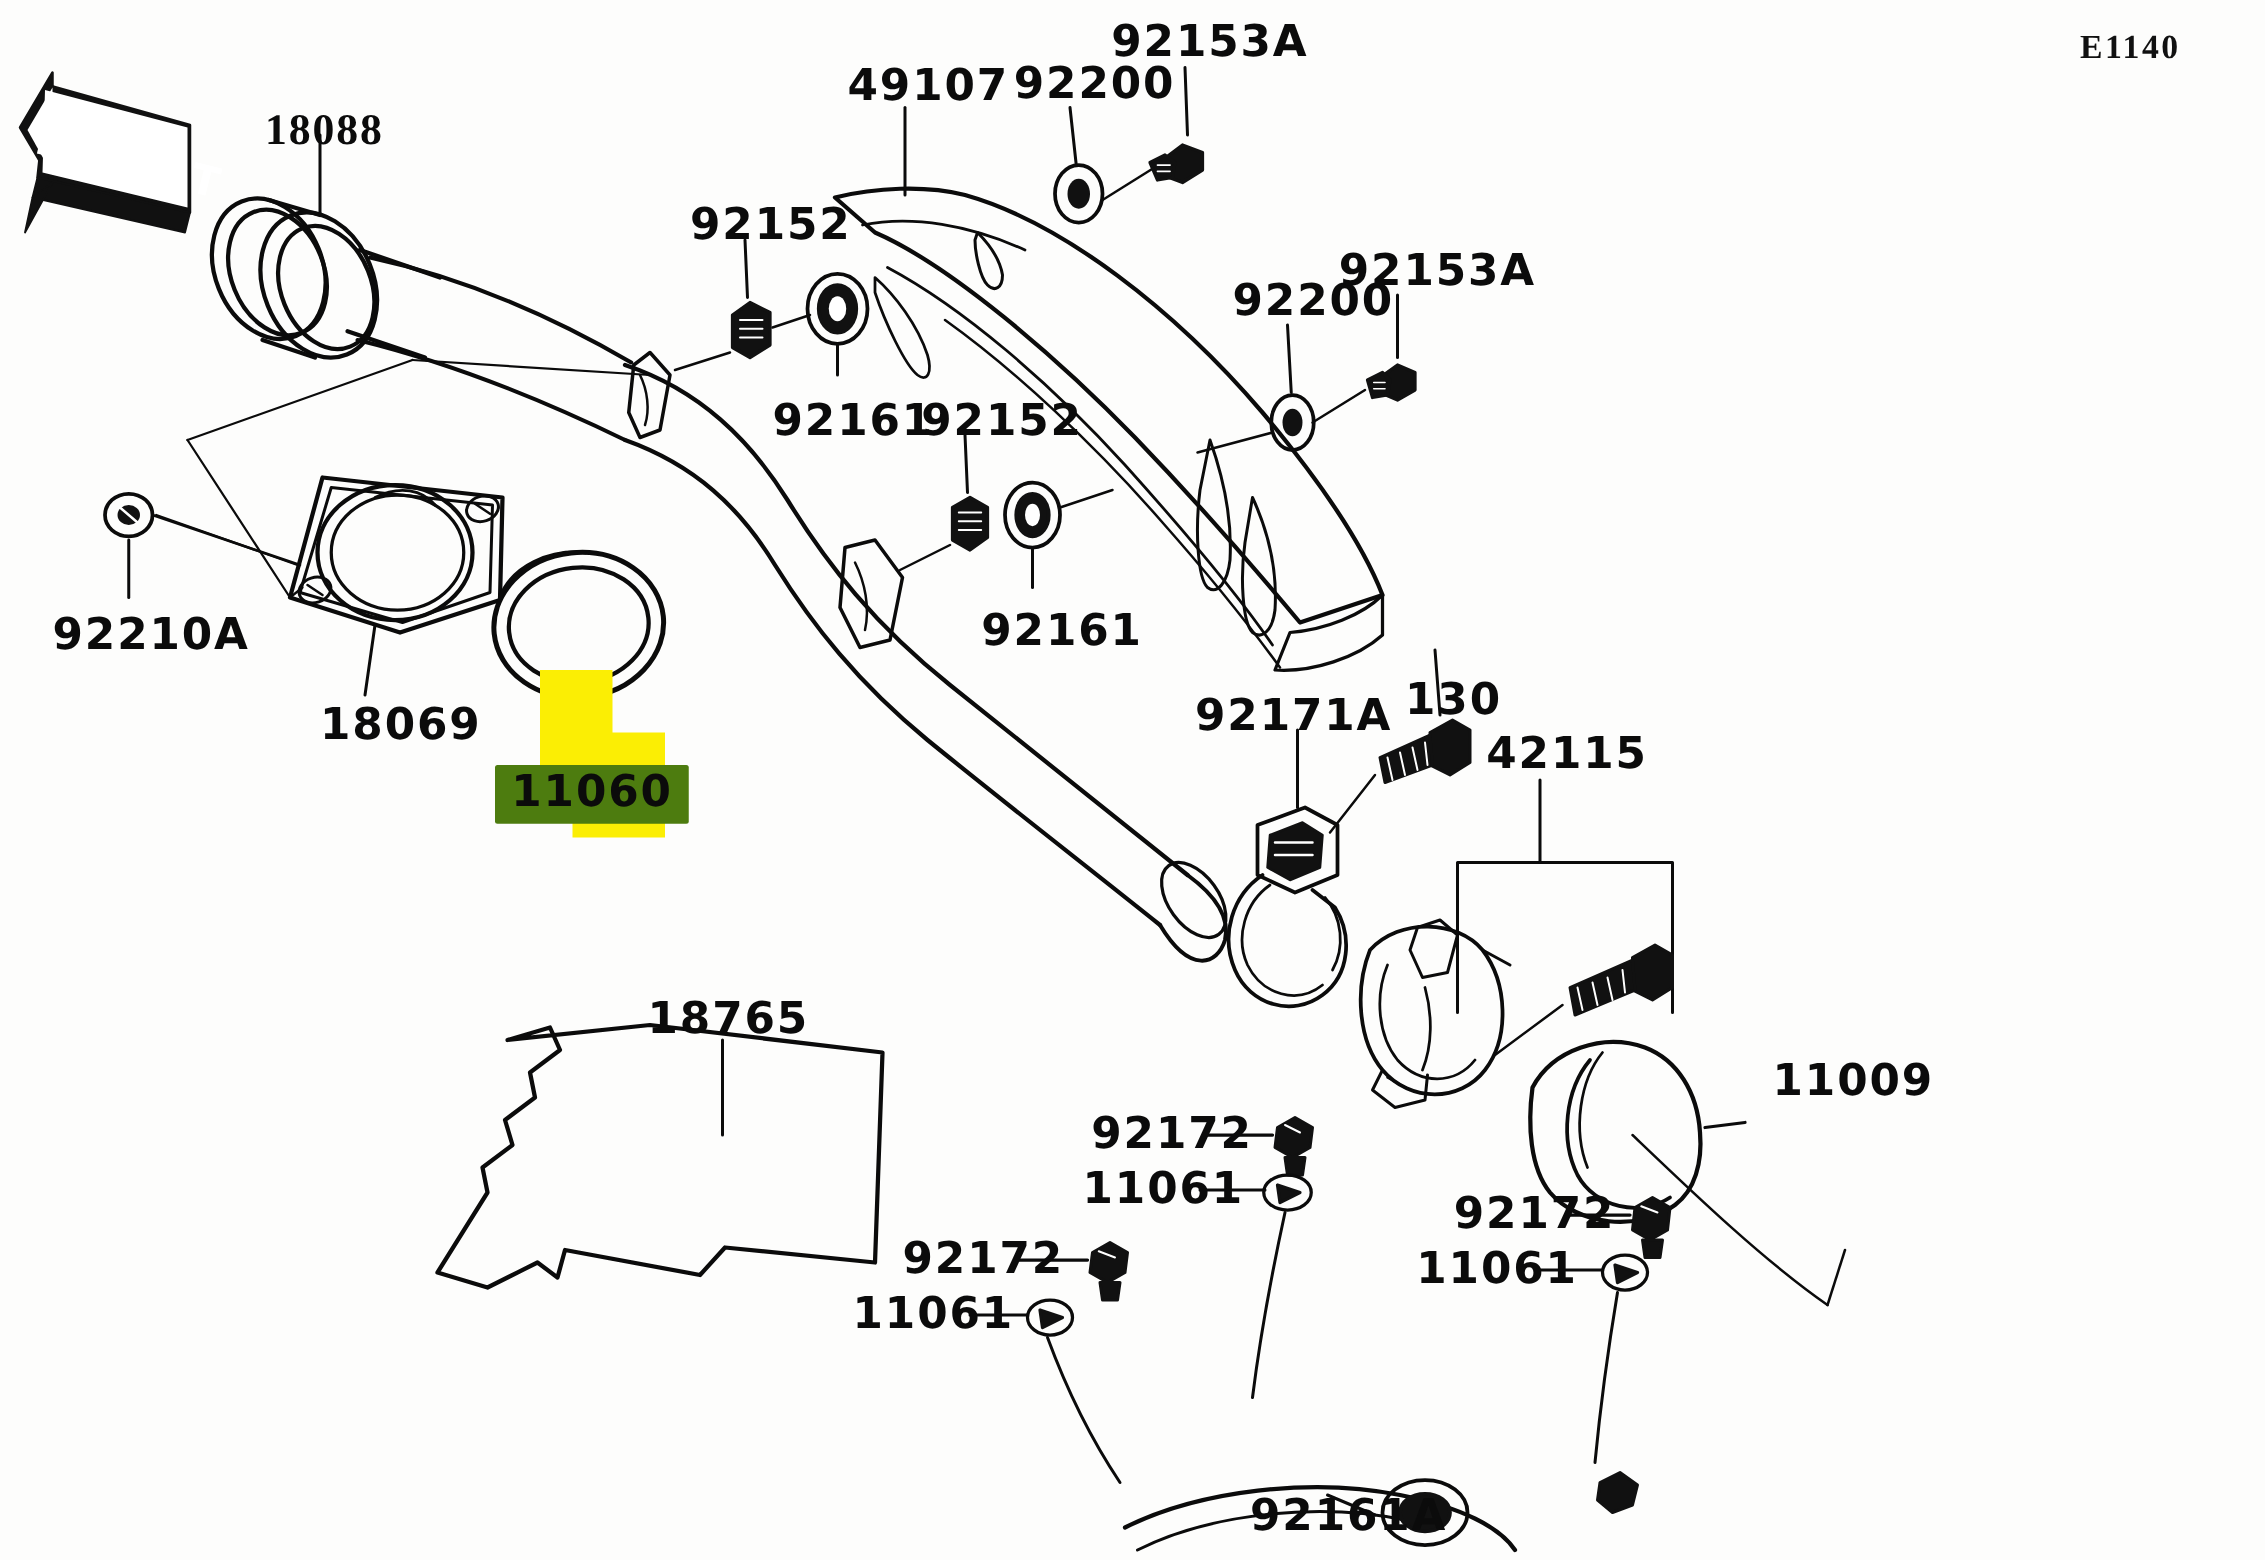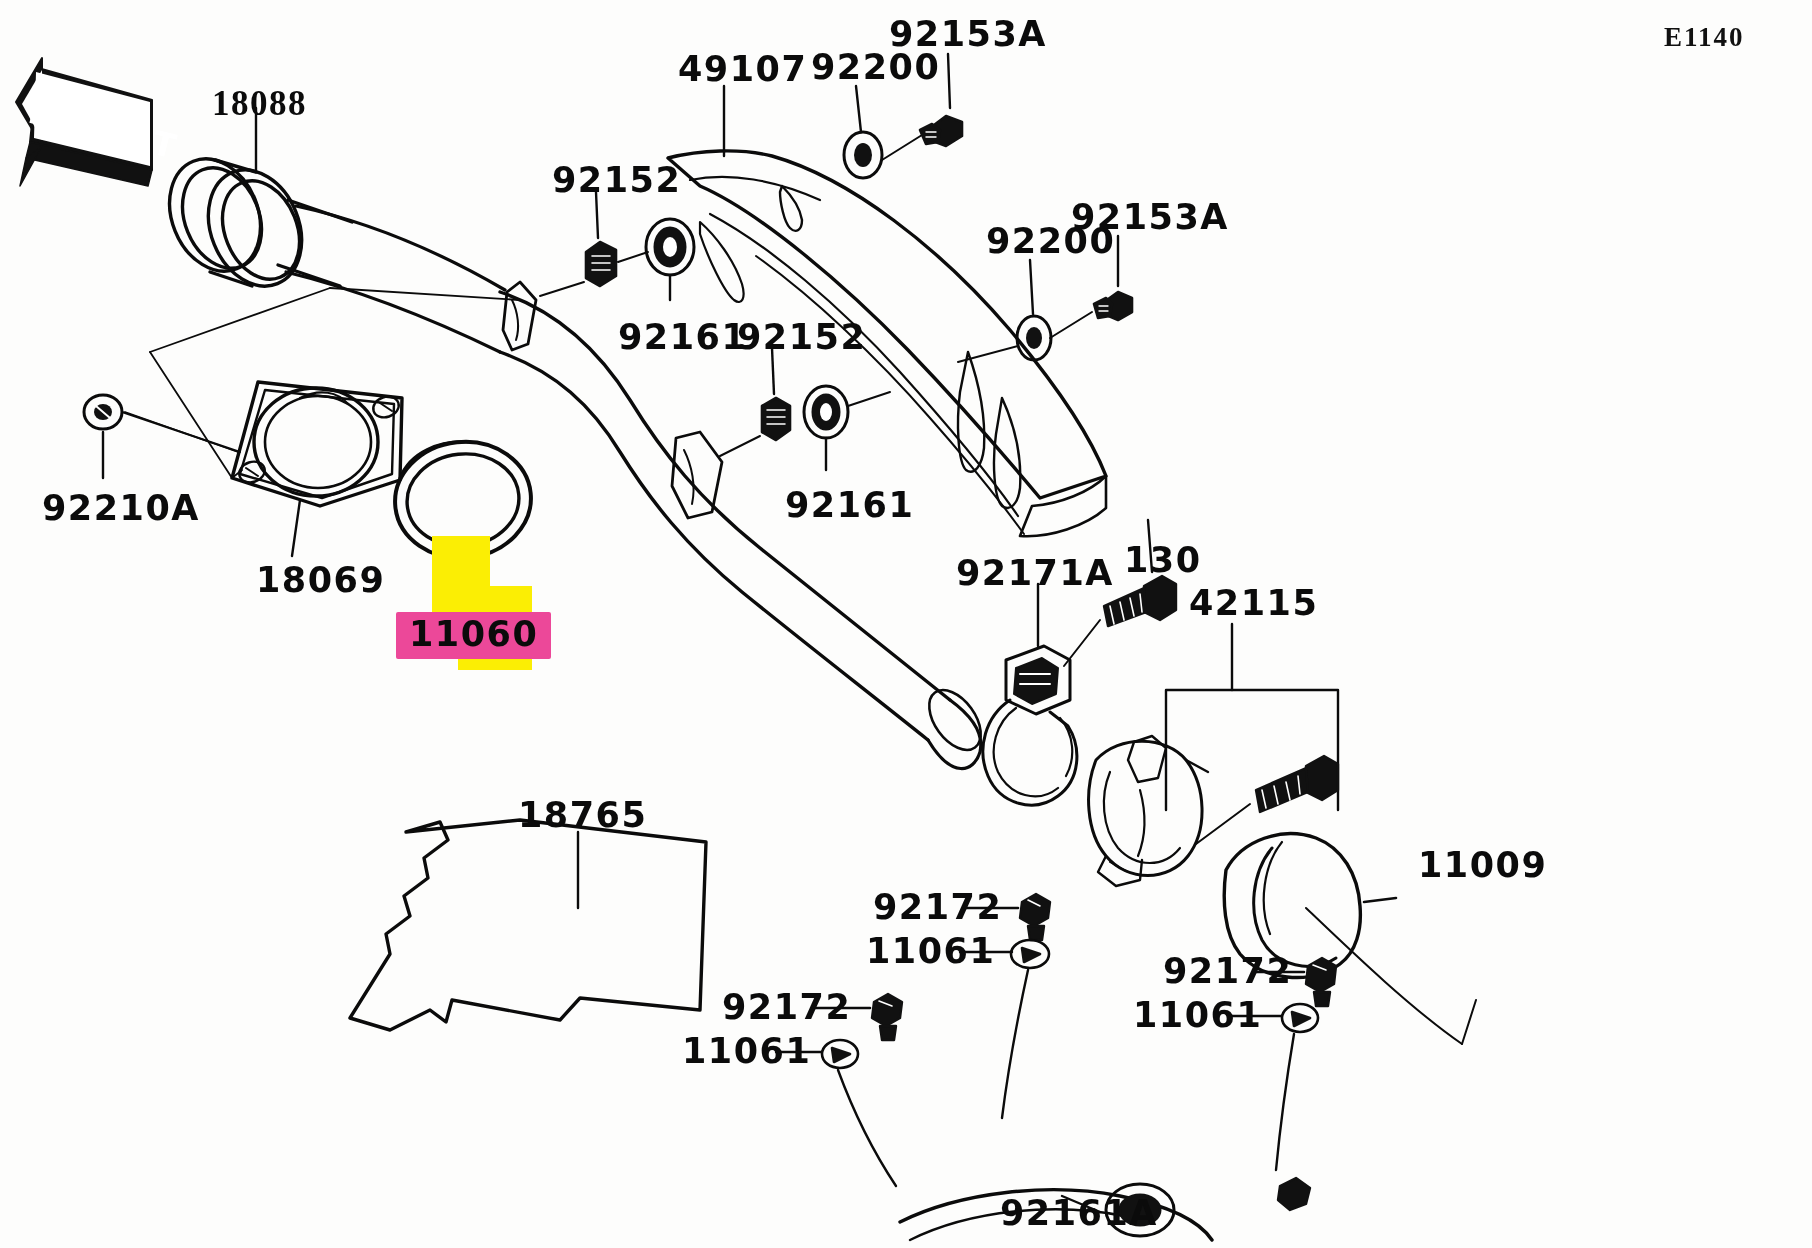--- a/index.html
+++ b/index.html
@@ -34,21 +34,21 @@
     font-family: "DejaVu Sans", sans-serif;
     font-weight: 700;
     font-size: 35px;
     letter-spacing: 1.5px;
     color: #0b0b0b;
     white-space: nowrap;
     line-height: 1;
     -webkit-font-smoothing: none;
   }
   .pn-hl {
-    background: #ec4899;
+    background: #4d7c0f;
     padding: 5px 13px 7px 13px;
     border-radius: 2px;
     z-index: 6;
   }
   .page-code {
     position: absolute;
     font-family: Liberation Serif, serif;
     font-weight: 700;
     font-size: 27px;
     letter-spacing: 2px;

